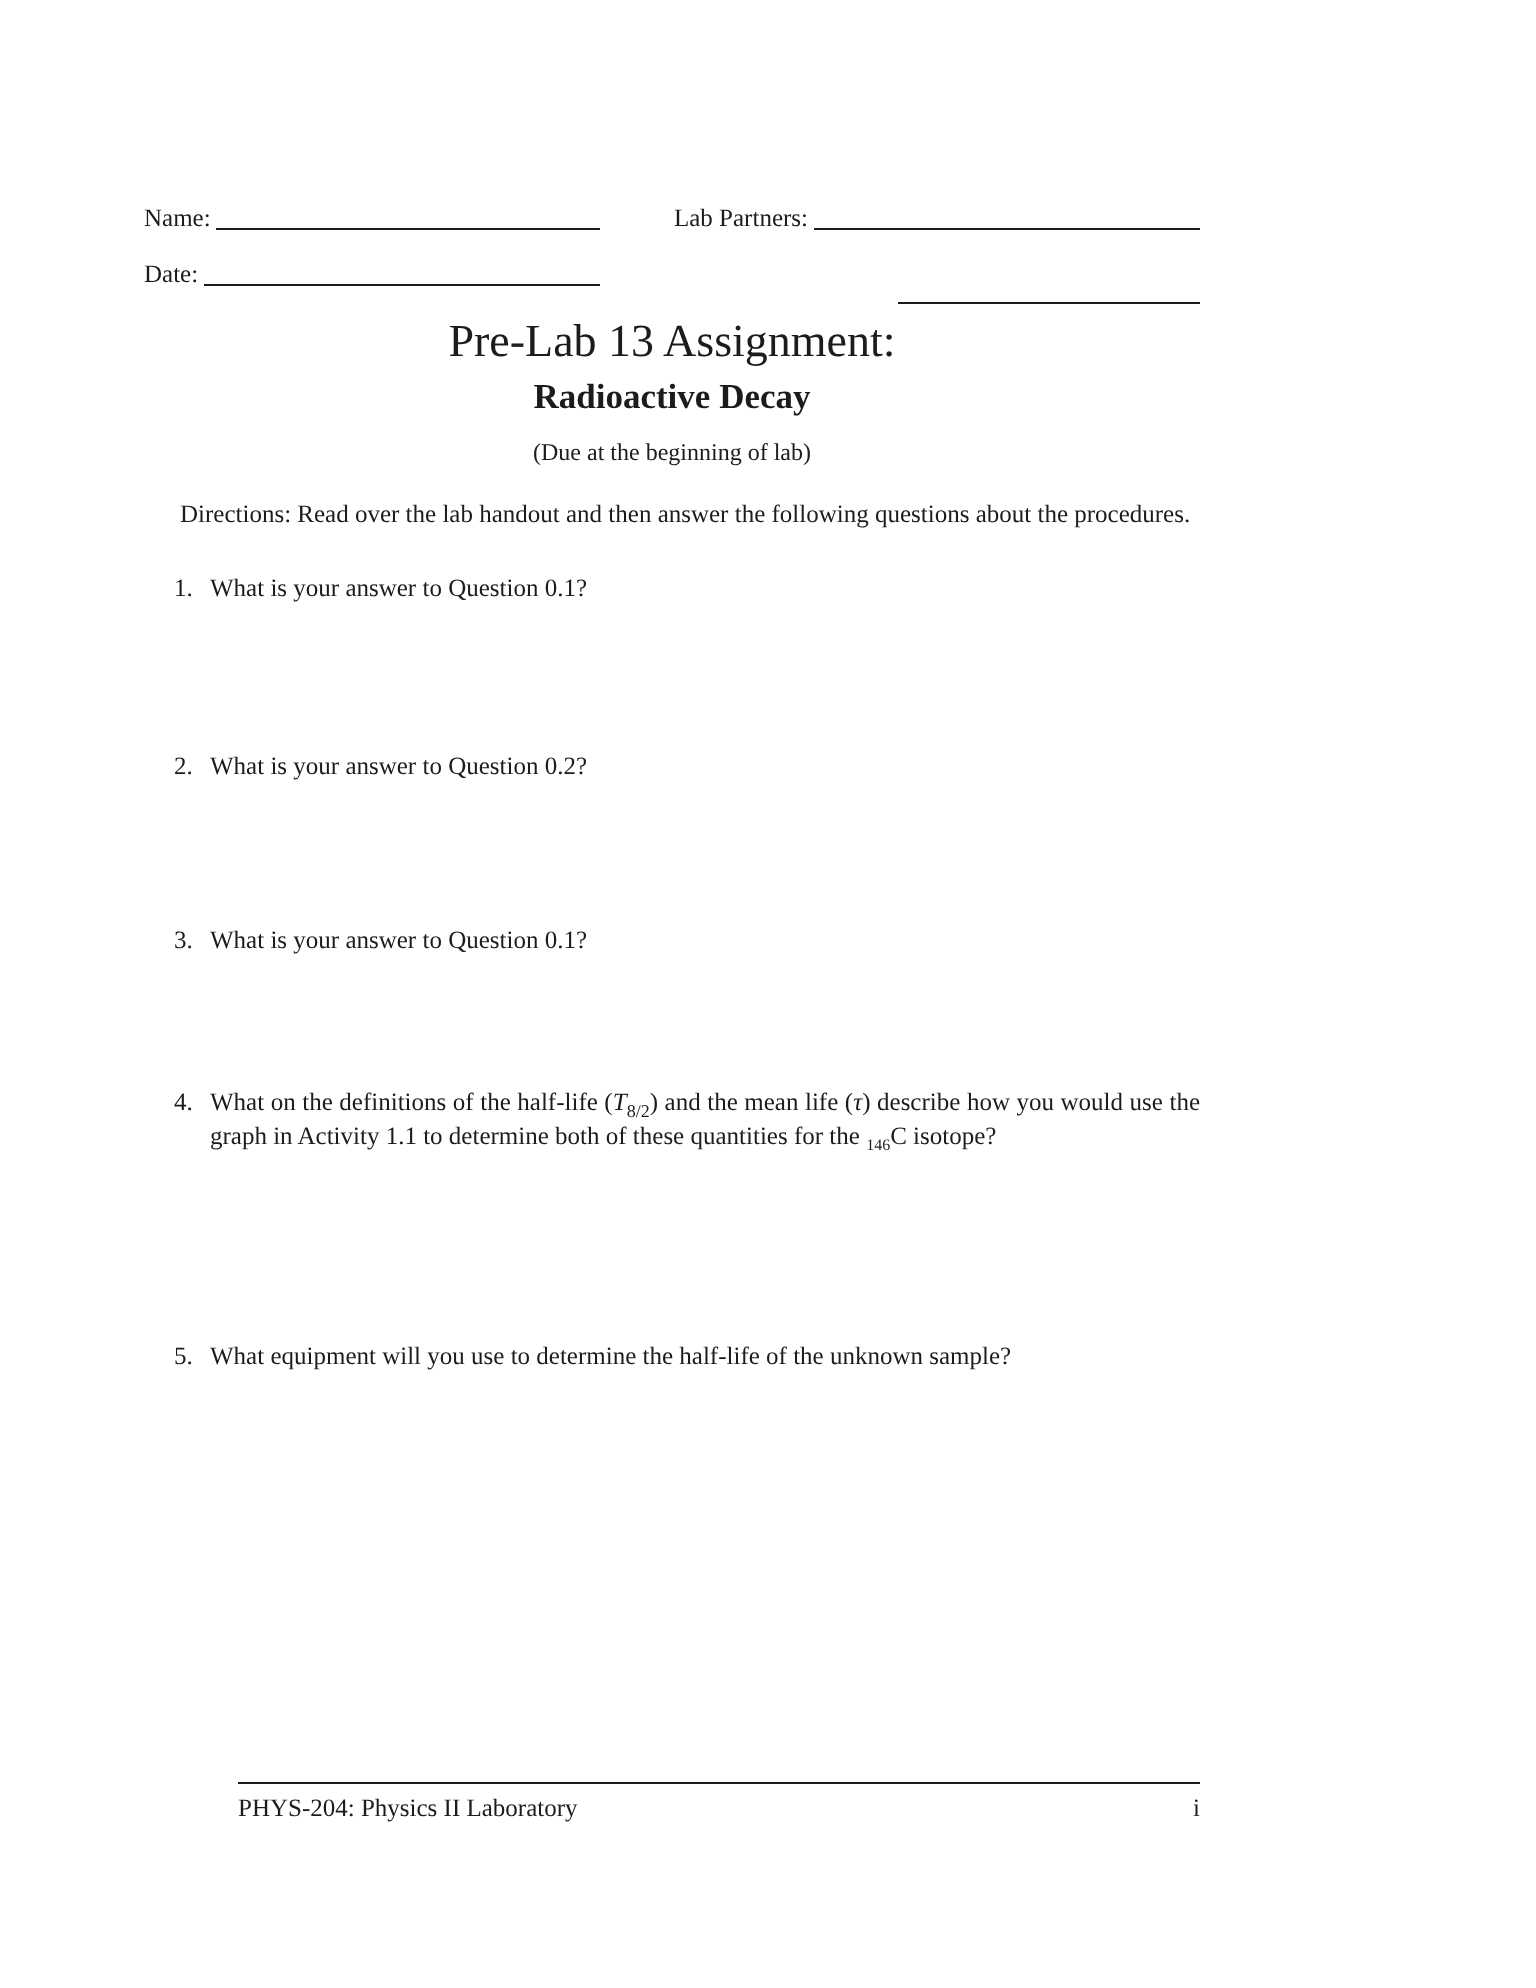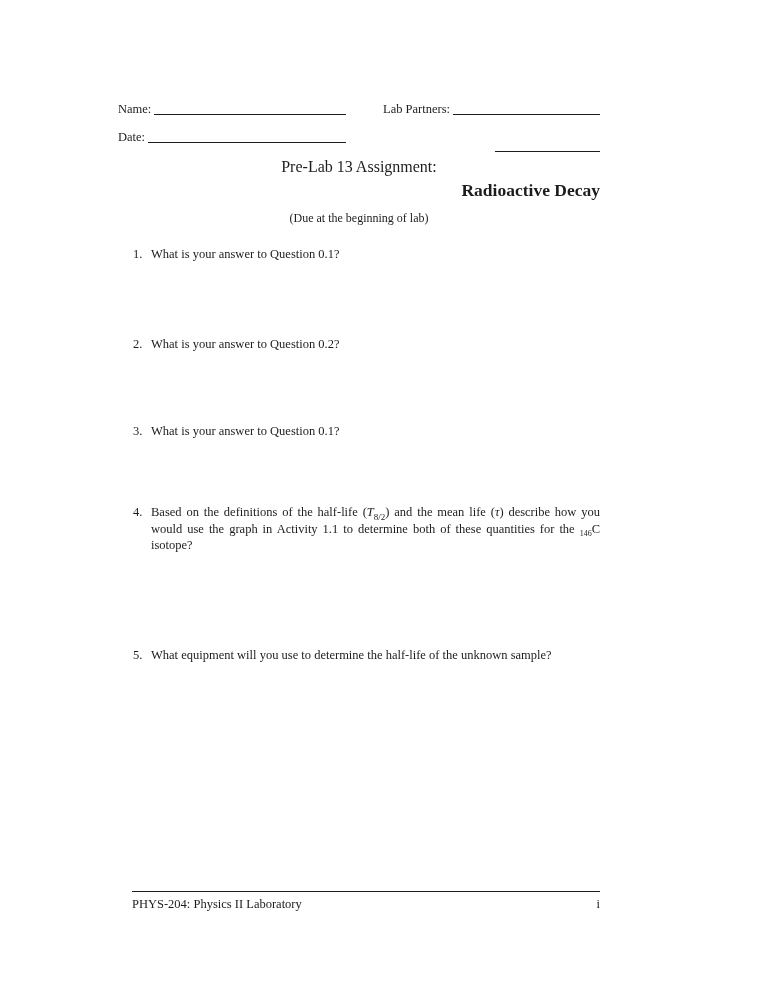--- a/index.html
+++ b/index.html
@@ -9,39 +9,39 @@
     height: 994px;
     font-family: "Liberation Serif", "DejaVu Serif", serif;
     color: #1c1c1c;
     position: relative;
     overflow: hidden;
   }
   .page {
     position: relative;
     width: 710px;
     height: 994px;
-    padding: 102px 110px 0 118px;
+    padding: 102px 110px 0 72px;
   }
 
   
   .hdr-row { display: flex; align-items: flex-end; font-size: 12.5px; }
   .hdr-row + .hdr-row { margin-top: 13px; }
   .field-group { display: flex; align-items: flex-end; }
   .fg-left { width: 228px; }
   .fg-gap { width: 37px; }
   .fg-right { flex: 1; }
   .wline { flex: 1; border-bottom: 1px solid #1c1c1c; height: 1px; margin-bottom: 2px; margin-left: 3px; }
   .row2-right { flex: 1; display: flex; align-items: flex-end; }
   .row2-spacer { width: 112px; }
   .row2-line { flex: 1; border-bottom: 1px solid #1c1c1c; height: 1px; position: relative; top: 7px; }
 
   
   .title-block { text-align: center; margin-top: 13px; }
-  .title-line1 { font-size: 16px; }
-  .title-line2 { font-size: 17.5px; font-weight: bold; margin-top: 4px; text-align: right; }
+  .title-line1 { font-size: 23px; }
+  .title-line2 { font-size: 17.5px; font-weight: bold; margin-top: 4px; }
   .title-line3 { font-size: 12px; margin-top: 10px; }
 
   
   .directions {
     margin-top: 15px;
     font-size: 12.5px;
     line-height: 1.32;
     text-align: justify;
     text-indent: 18px;
   }
@@ -66,21 +66,21 @@
     flex-direction: row;
     font-size: 8px;
     line-height: 7.5px;
     vertical-align: -3px;
     text-align: right;
   }
 
   
   .footer {
     position: absolute;
-    left: 132px;
+    left: 119px;
     right: 110px;
     top: 891px;
     border-top: 1.2px solid #1c1c1c;
     padding-top: 5px;
     font-size: 12.5px;
     display: flex;
     justify-content: space-between;
   }
 </style>
 </head>
@@ -111,39 +111,40 @@
       <span class="row2-line"></span>
     </div>
   </div>
 
   <div class="title-block">
     <div class="title-line1">Pre-Lab 13 Assignment:</div>
     <div class="title-line2">Radioactive Decay</div>
     <div class="title-line3">(Due at the beginning of lab)</div>
   </div>
 
+  <p class="directions">Directions: Read over the lab handout and then answer the following questions about the procedures.</p>
 
   <div class="question q1">
     <span class="q-num">1.</span>
     <span class="q-text">What is your answer to Question 0.1?</span>
   </div>
 
   <div class="question q2">
     <span class="q-num">2.</span>
     <span class="q-text">What is your answer to Question 0.2?</span>
   </div>
 
   <div class="question q3">
     <span class="q-num">3.</span>
     <span class="q-text">What is your answer to Question 0.1?</span>
   </div>
 
   <div class="question q4">
     <span class="q-num">4.</span>
-    <span class="q-text"><span>Based on the definitions of the half-life (</span><span class="it">T</span><sub>8/2</sub><span>) and the mean life (</span><span class="it">τ</span><span>) describe how you would use the graph in Activity 1.1 to determine both of these quantities for the </span><span class="iso-stack">
+    <span class="q-text"><span>What on the definitions of the half-life (</span><span class="it">T</span><sub>8/2</sub><span>) and the mean life (</span><span class="it">τ</span><span>) describe how you would use the graph in Activity 1.1 to determine both of these quantities for the </span><span class="iso-stack">
           <span>14</span>
           <span>6</span>
         </span><span>C</span><span> isotope?</span></span>
   </div>
 
   <div class="question q5">
     <span class="q-num">5.</span>
     <span class="q-text">What equipment will you use to determine the half-life of the unknown sample?</span>
   </div>
 

